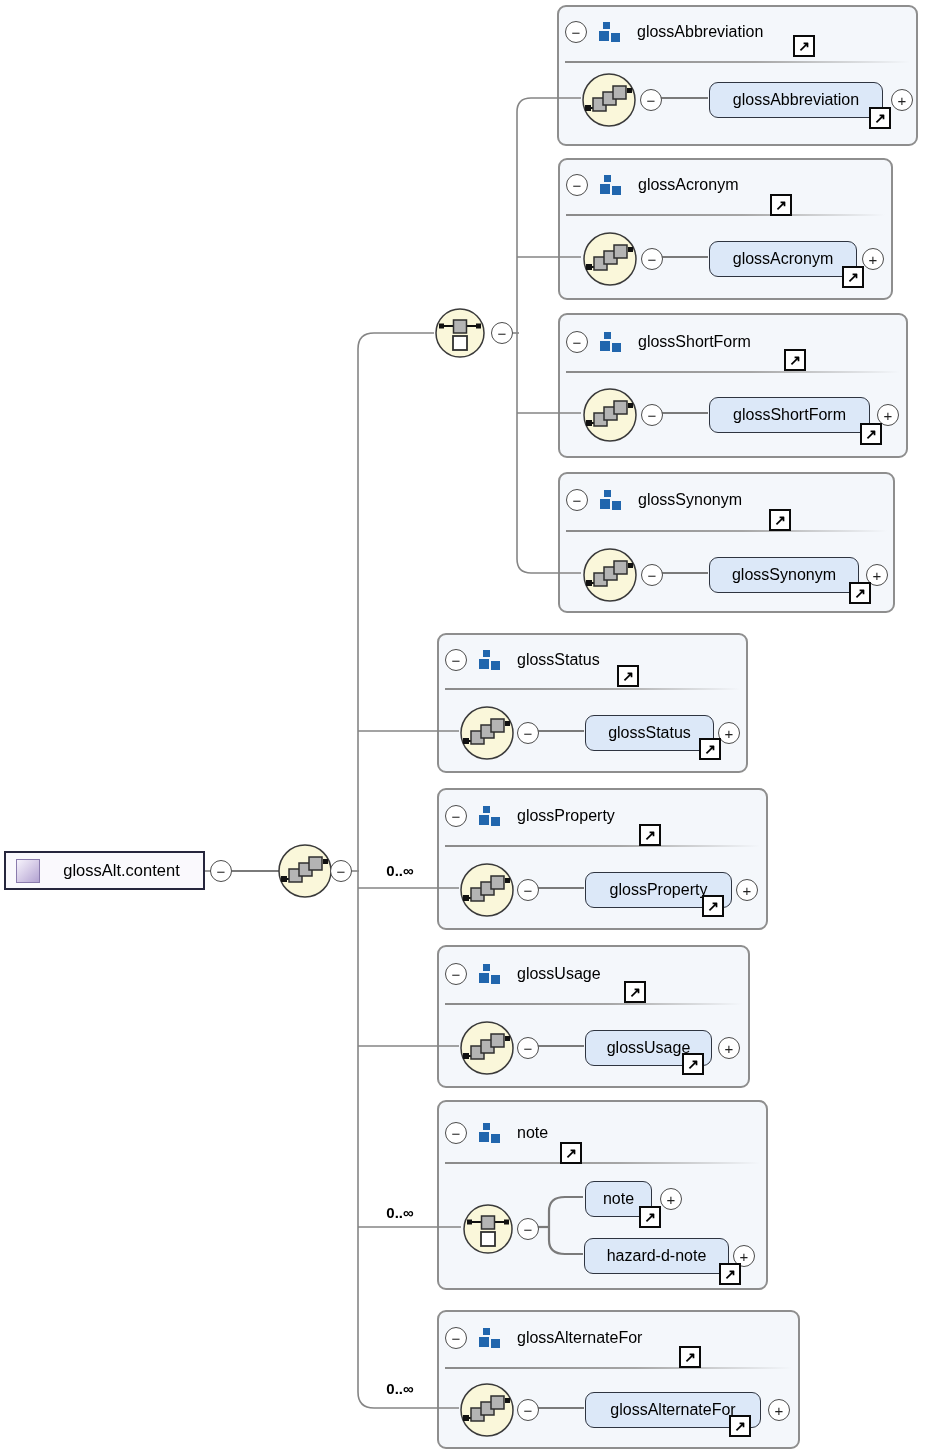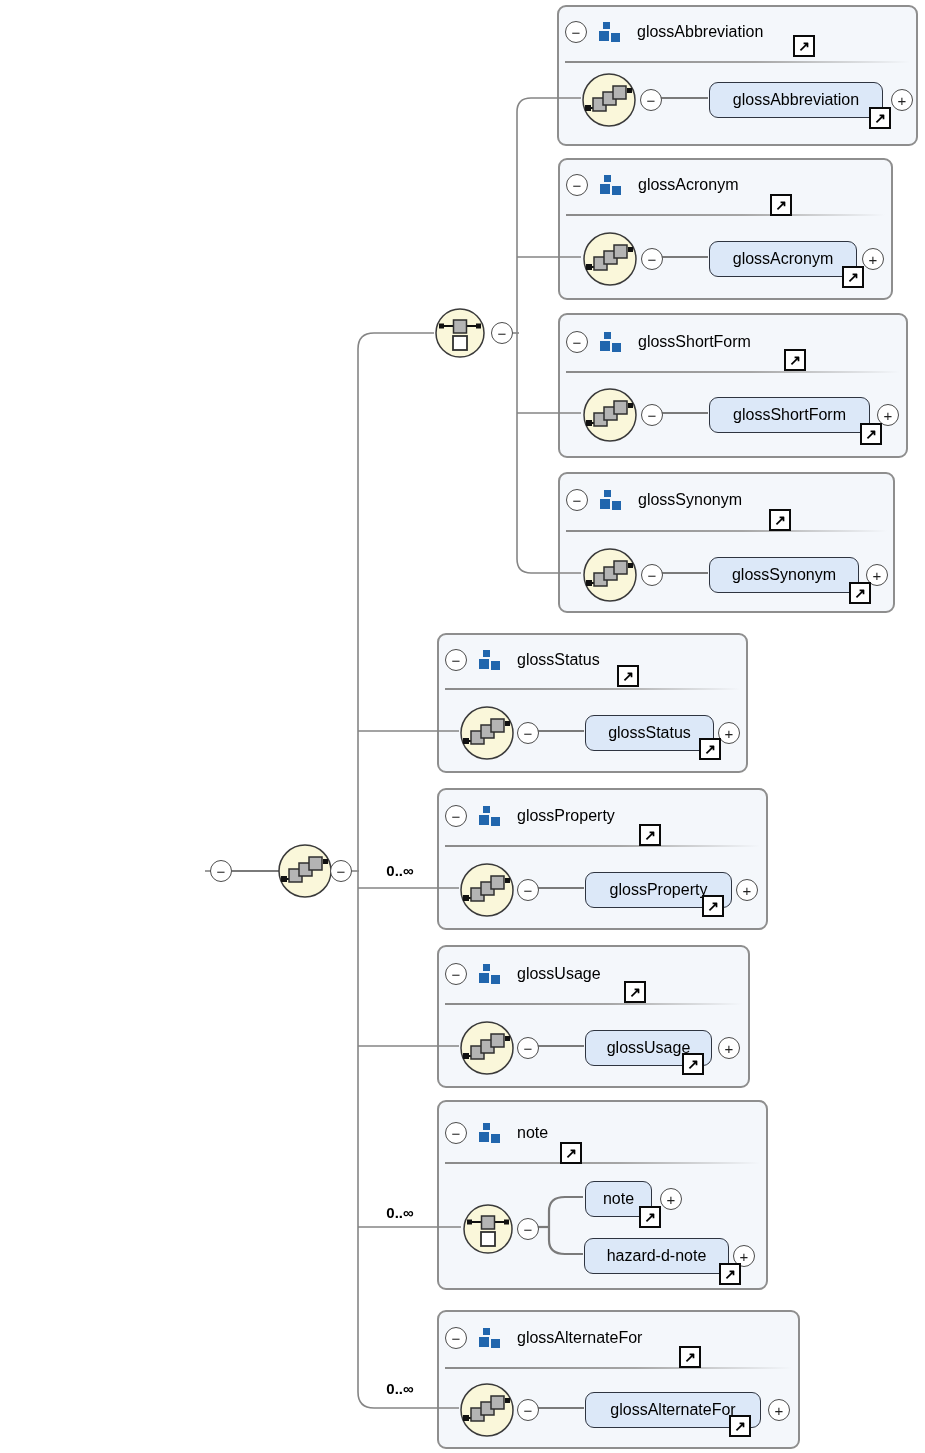--- a/index.html
+++ b/index.html
@@ -286,20 +286,24 @@
       <path d="M660 573 H708"></path>
       <path d="M537 731 H584"></path>
       <path d="M537 888 H584"></path>
       <path d="M537 1046 H584"></path>
       <path d="M536 1408 H584"></path>
       <path d="M537 1227 H550"></path>
       <path d="M583 1197 H565 Q549 1197 549 1211 V1240 Q549 1254 565 1254 H583"></path>
     </g>
   </svg>
 
+  <div class="rootbox">
+    <span class="rooticon"></span>
+    <span class="rootlabel">glossAlt.content</span>
+  </div>
   <span class="circ" style="left:210px;top:860px;">−</span>
 
   <svg class="cicon" style="left:277px;top:843px;" width="56" height="56" viewBox="-28 -28 56 56">
     <circle r="26" fill="#faf7da" stroke="#3a3a3a" stroke-width="1.5"></circle>
     <rect x="-24" y="5" width="6" height="6" fill="#111"></rect>
       <line x1="-18" y1="8" x2="-12" y2="8" stroke="#111" stroke-width="2"></line>
     <rect x="-16" y="-2" width="13" height="13" fill="#b4b4b4" stroke="#2f2f2f" stroke-width="1.5"></rect>
     <rect x="-6" y="-8" width="13" height="13" fill="#b4b4b4" stroke="#2f2f2f" stroke-width="1.5"></rect>
     <rect x="4" y="-14" width="13" height="13" fill="#b4b4b4" stroke="#2f2f2f" stroke-width="1.5"></rect>
     <rect x="18" y="-12" width="5" height="5" fill="#111"></rect>

